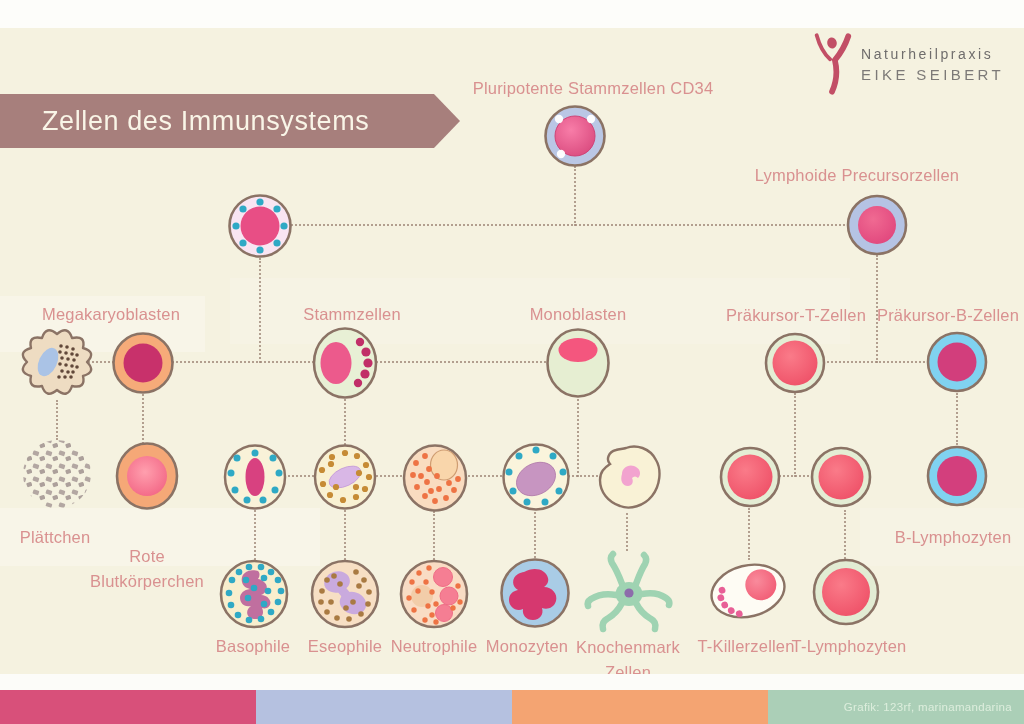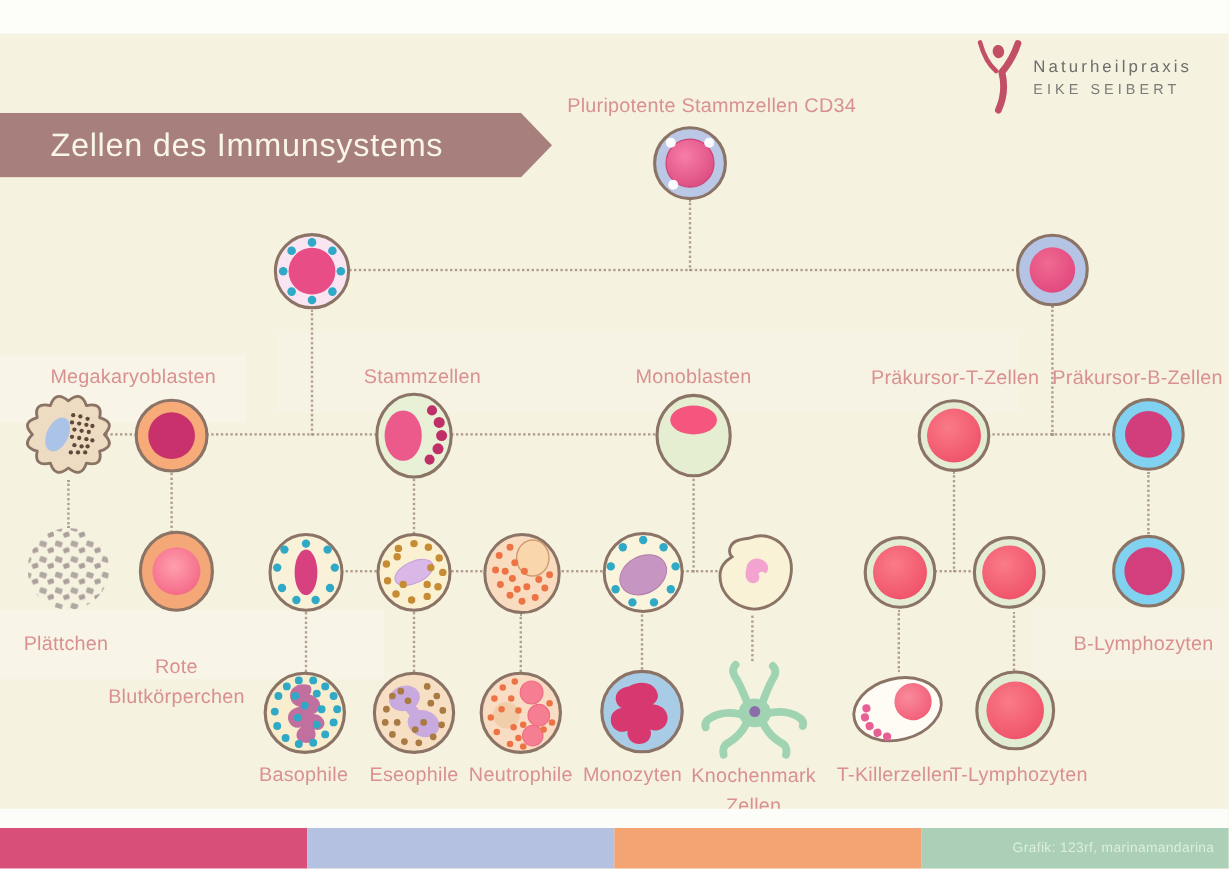--- a/index.html
+++ b/index.html
@@ -12,21 +12,21 @@
   body{font-family:"Liberation Sans",sans-serif;}
   .canvas{position:relative;width:1024px;height:724px;background:var(--background);overflow:hidden;}
   .top-strip{position:absolute;left:0;top:0;width:1024px;height:28px;background:#fdfdfa;}
   .patch{position:absolute;background:rgba(255,255,255,.28);pointer-events:none;}
   .banner{position:absolute;left:0;top:46px;width:460px;height:54px;background:var(--banner-bg);
     clip-path:polygon(0 0,calc(100% - 26px) 0,100% 50%,calc(100% - 26px) 100%,0 100%);
     display:flex;align-items:center;margin-top:48px;}
   .banner span{color:var(--banner-text);font-size:27px;letter-spacing:.6px;padding-left:42px;font-weight:400;}
   .logo{position:absolute;left:810px;top:33px;display:flex;align-items:center;gap:7px;}
   .logo-name{color:var(--logo-text);font-size:14px;letter-spacing:2.6px;white-space:nowrap;}
-  .logo-sub{color:var(--logo-text);font-size:12px;letter-spacing:3.4px;margin-top:4px;white-space:nowrap;opacity:.9;}
+  .logo-sub{color:var(--logo-text);font-size:15px;letter-spacing:3.4px;margin-top:4px;white-space:nowrap;opacity:.9;}
   .vline{position:absolute;width:0;border-left:2.6px dotted var(--line-brown);opacity:.8;}
   .hline{position:absolute;height:0;border-top:2.6px dotted var(--line-brown);opacity:.8;}
   .node{position:absolute;line-height:0;}
   .lbl{position:absolute;color:var(--label-pink);font-size:16.5px;letter-spacing:.2px;text-align:center;line-height:1.5;}
   .footer-white{position:absolute;left:0;top:674px;width:1024px;height:16px;background:#fcfcf9;}
   .bar{position:absolute;left:0;top:690px;width:1024px;height:34px;display:flex;}
   .bar .seg{flex:1 1 0;height:100%;}
   .seg1{background:var(--footer-pink);} .seg2{background:var(--footer-periwinkle);}
   .seg3{background:var(--footer-orange);} .seg4{background:var(--footer-green);position:relative;}
   .credit{position:absolute;right:12px;top:0;height:34px;line-height:34px;color:var(--credit-text);font-size:11.5px;letter-spacing:.3px;}
@@ -490,20 +490,21 @@
             <stop offset="0%" stop-color="#fa7b89"></stop>
             <stop offset="100%" stop-color="#ee4f66"></stop>
           </radialGradient>
         </defs>
       <circle cx="35" cy="35" r="32" fill="#e2ecd3" stroke="#8b7365" stroke-width="2.6"></circle>
       <circle cx="35" cy="35" r="24" fill="url(#gTL)"></circle>
     </svg>
   </div>
 
   <div class="lbl" style="left:453px;top:76px;width:280px;">Pluripotente Stammzellen CD34</div>
+  <div class="lbl" style="left:737px;top:163px;width:240px;">Lymphoide Precursorzellen</div>
   <div class="lbl" style="left:21px;top:302px;width:180px;">Megakaryoblasten</div>
   <div class="lbl" style="left:272px;top:302px;width:160px;">Stammzellen</div>
   <div class="lbl" style="left:498px;top:302px;width:160px;">Monoblasten</div>
   <div class="lbl" style="left:706px;top:303px;width:180px;">Präkursor-T-Zellen</div>
   <div class="lbl" style="left:868px;top:303px;width:160px;">Präkursor-B-Zellen</div>
   <div class="lbl" style="left:-15px;top:525px;width:140px;">Plättchen</div>
   <div class="lbl" style="left:77px;top:544px;width:140px;">Rote Blutkörperchen</div>
   <div class="lbl" style="left:873px;top:525px;width:160px;">B-Lymphozyten</div>
   <div class="lbl" style="left:183px;top:634px;width:140px;">Basophile</div>
   <div class="lbl" style="left:275px;top:634px;width:140px;">Eseophile</div>

